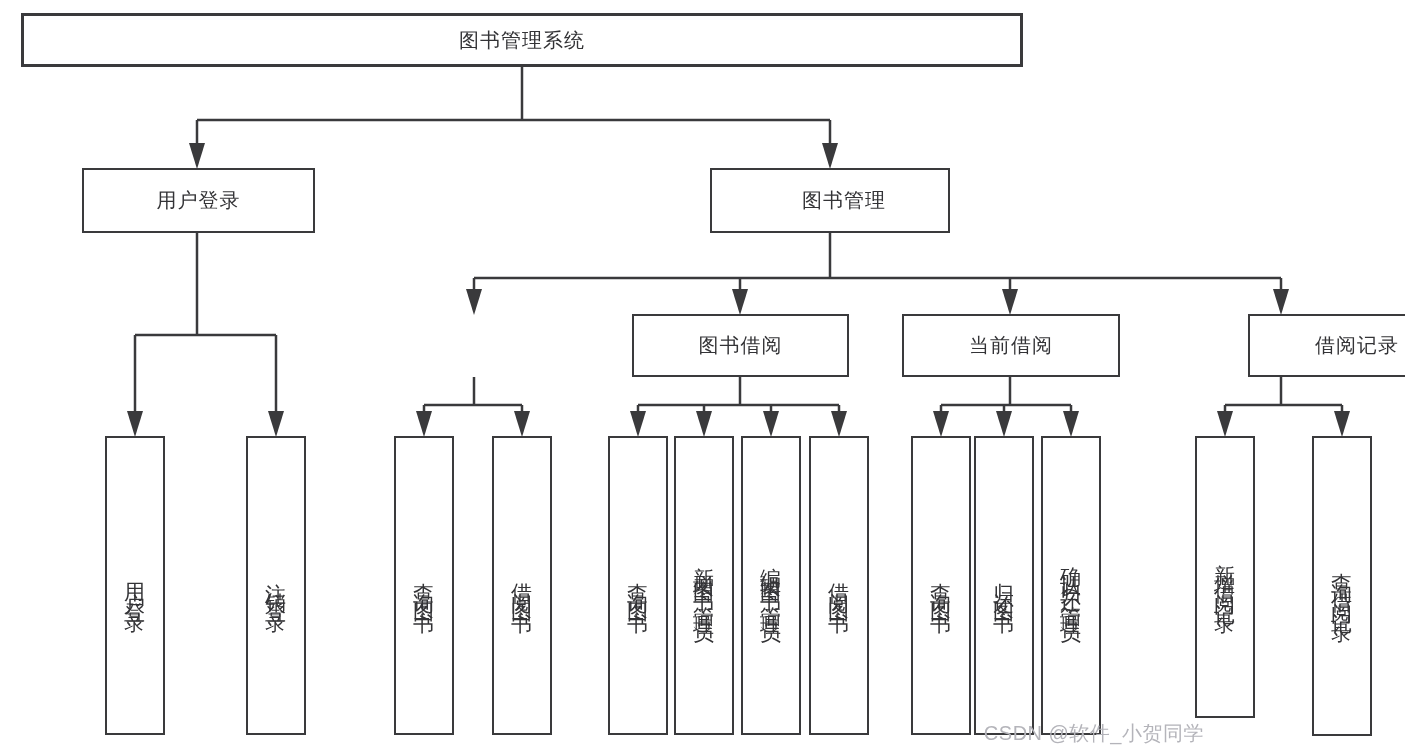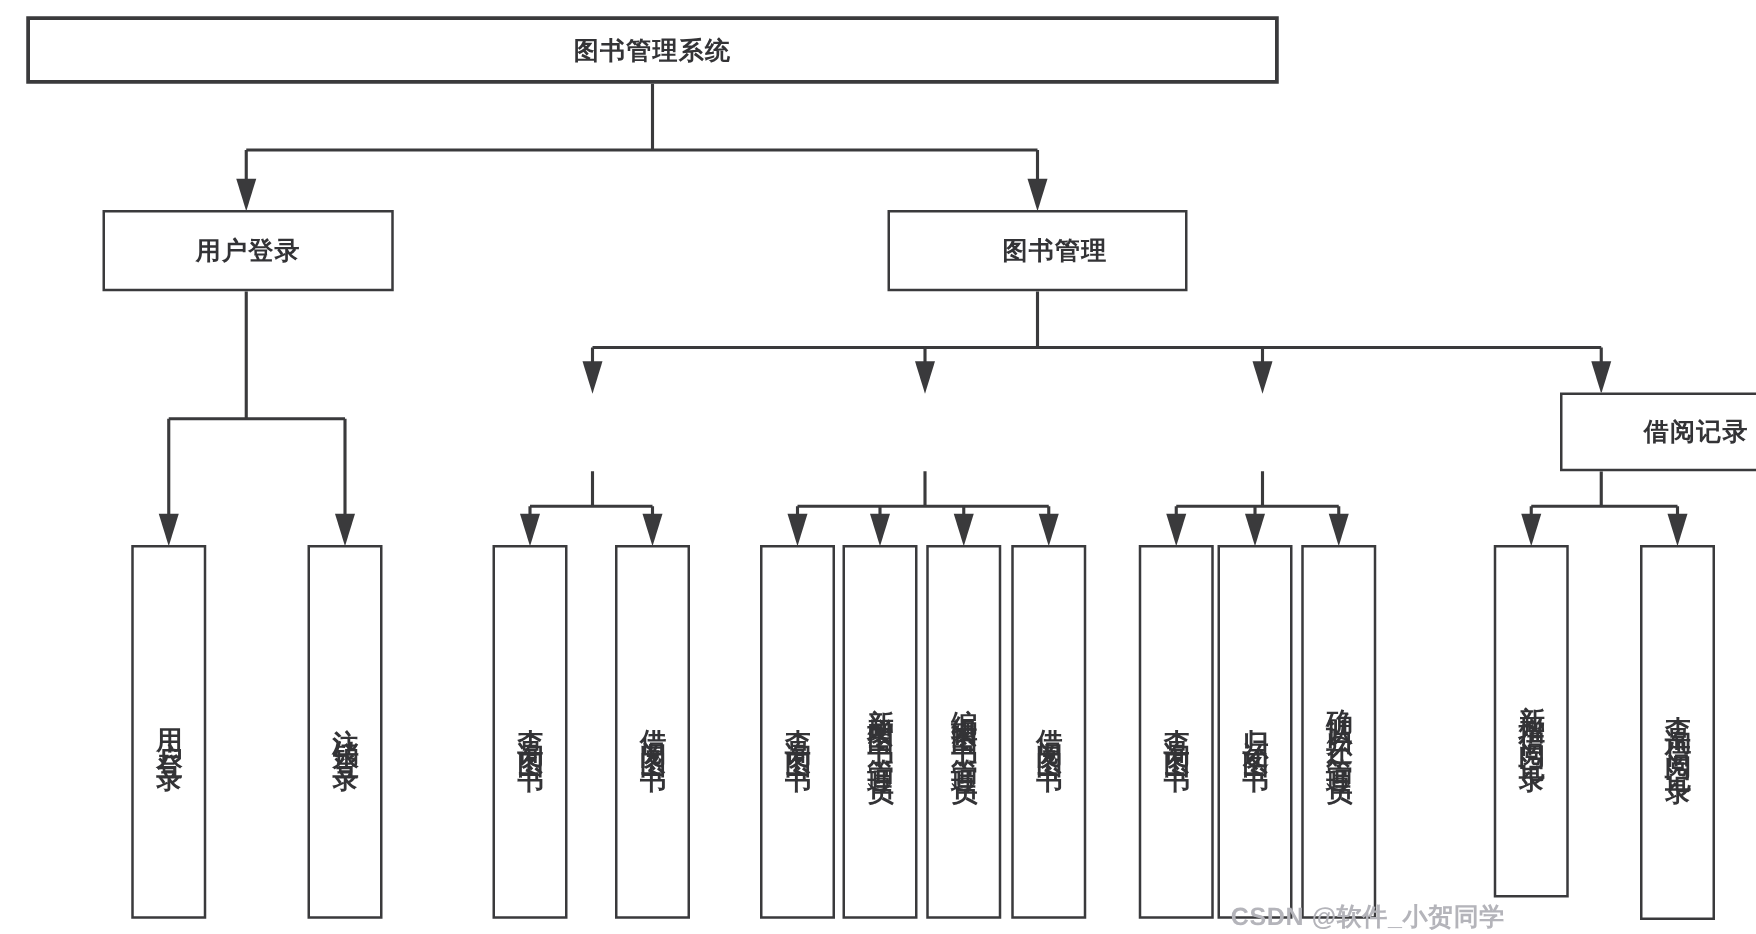--- a/index.html
+++ b/index.html
@@ -3,21 +3,21 @@
 <meta charset="utf-8">
 <style>
   html, body { margin: 0; padding: 0; }
   body {
     width: 1405px; height: 747px;
     background: #ffffff;
     font-family: "Liberation Sans", "DejaVu Sans", sans-serif;
     position: relative;
     overflow: hidden;
   }
-  .canvas { position: absolute; left: 0; top: 0; width: 1208px; height: 747px; font-weight: bold; }
+  .canvas { position: absolute; left: 0; top: 0; width: 1208px; height: 747px; }
   svg.connectors { position: absolute; left: 0; top: 0; z-index: 1; }
   .node {
     position: absolute;
     background: #ffffff;
     border: 2.5px solid #3a3a3c;
     box-sizing: border-box;
     display: flex;
     align-items: center;
     justify-content: center;
     color: #333336;
@@ -112,20 +112,22 @@
       <polygon points="1217,411 1233,411 1225,437"></polygon>
       <polygon points="1334,411 1350,411 1342,437"></polygon>
     </g>
   </svg>
 
   <div class="node h" style="left:21px; top:13px; width:1002px; height:54px; border-width:3px;">图书管理系统</div>
 
   <div class="node h" style="left:82px; top:168px; width:233px; height:65px;">用户登录</div>
   <div class="node h" style="left:710px; top:168px; width:240px; height:65px;padding-left:28px;">图书管理</div>
 
+  <div class="node h" style="left:632px; top:314px; width:217px; height:63px;">图书借阅</div>
+  <div class="node h" style="left:902px; top:314px; width:218px; height:63px;">当前借阅</div>
   <div class="node h" style="left:1208px; top:314px; width:218px; height:63px;margin-left:40px;">借阅记录</div>
 
   <div class="node v" style="left:105px; top:436px; width:60px; height:299px;">用户登录</div>
   <div class="node v" style="left:246px; top:436px; width:60px; height:299px;">注销登录</div>
 
   <div class="node v" style="left:394px; top:436px; width:60px; height:299px;">查询图书</div>
   <div class="node v" style="left:492px; top:436px; width:60px; height:299px;">借阅图书</div>
 
   <div class="node v" style="left:608px; top:436px; width:60px; height:299px;">查询图书</div>
   <div class="node v long" style="left:674px; top:436px; width:60px; height:299px;">新增图书（管理员）</div>

